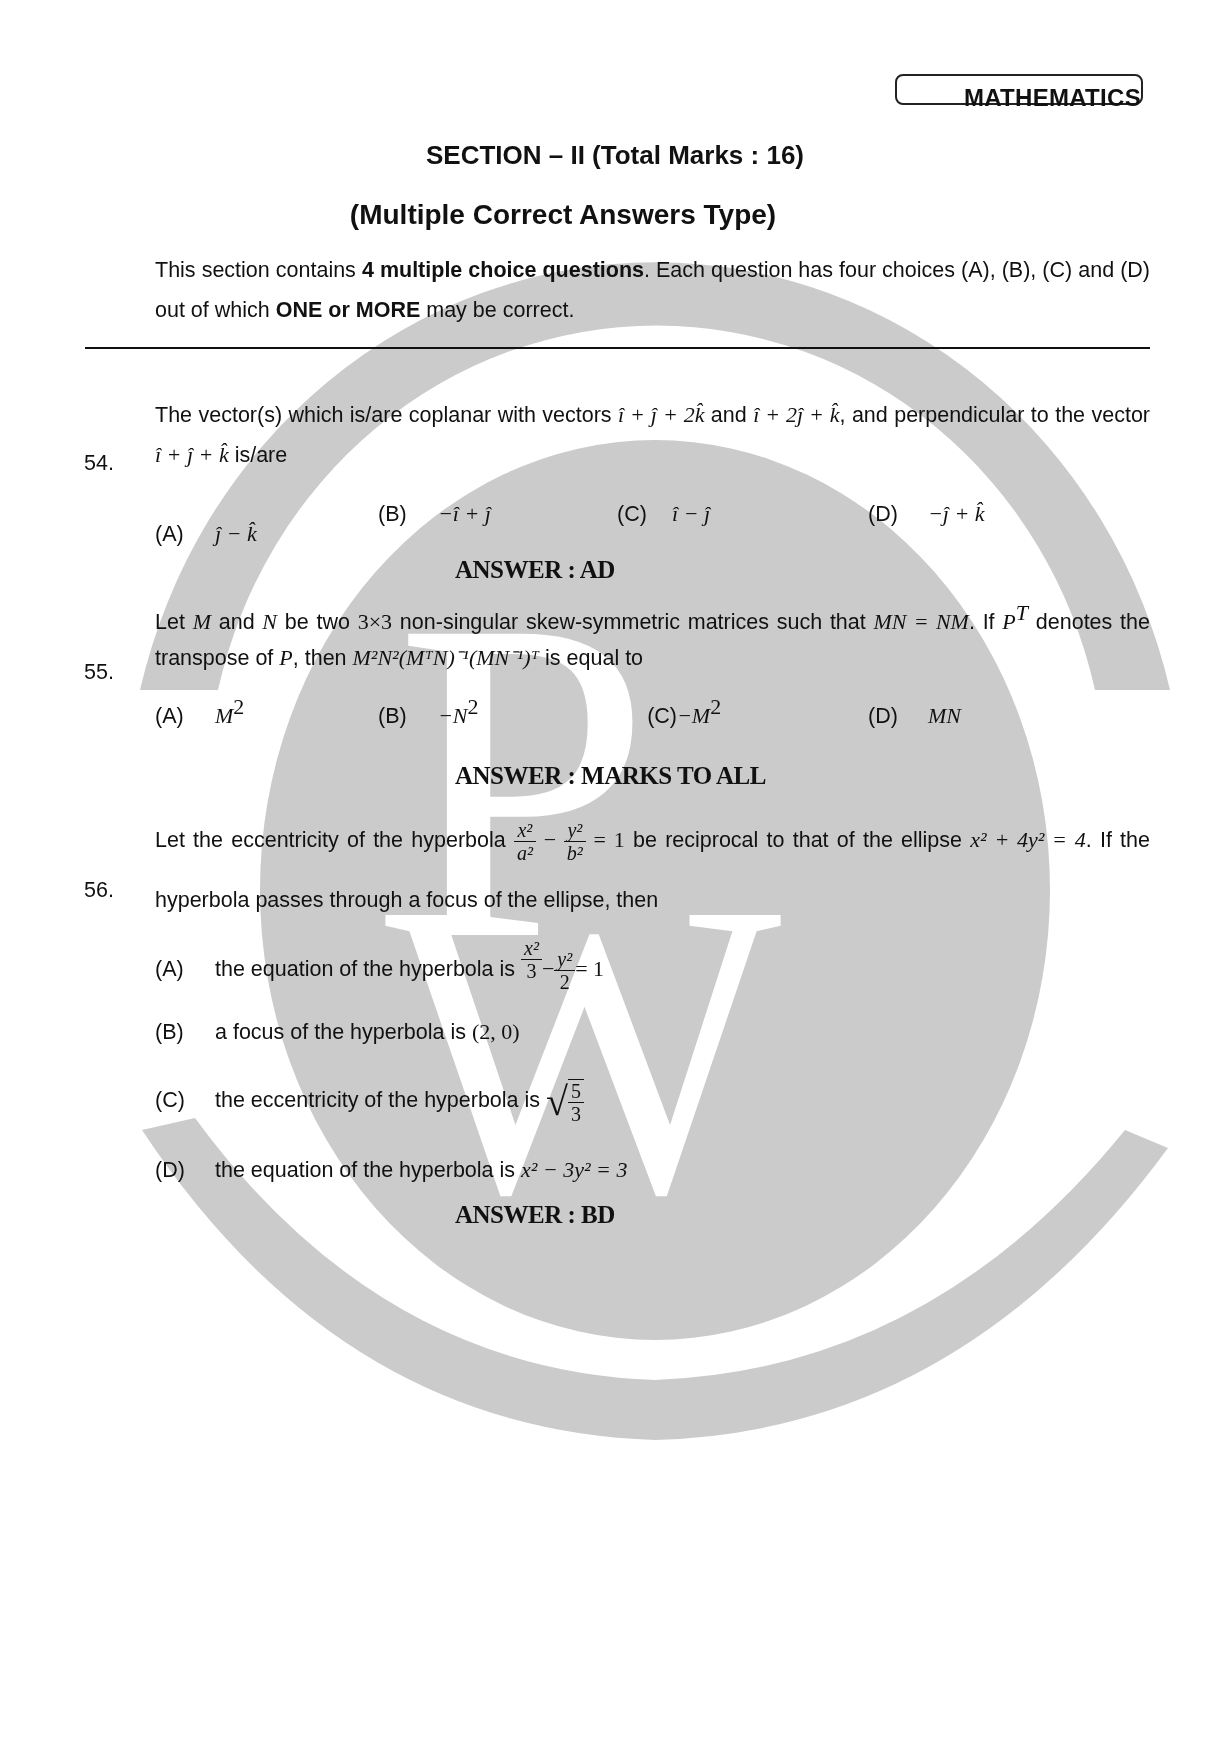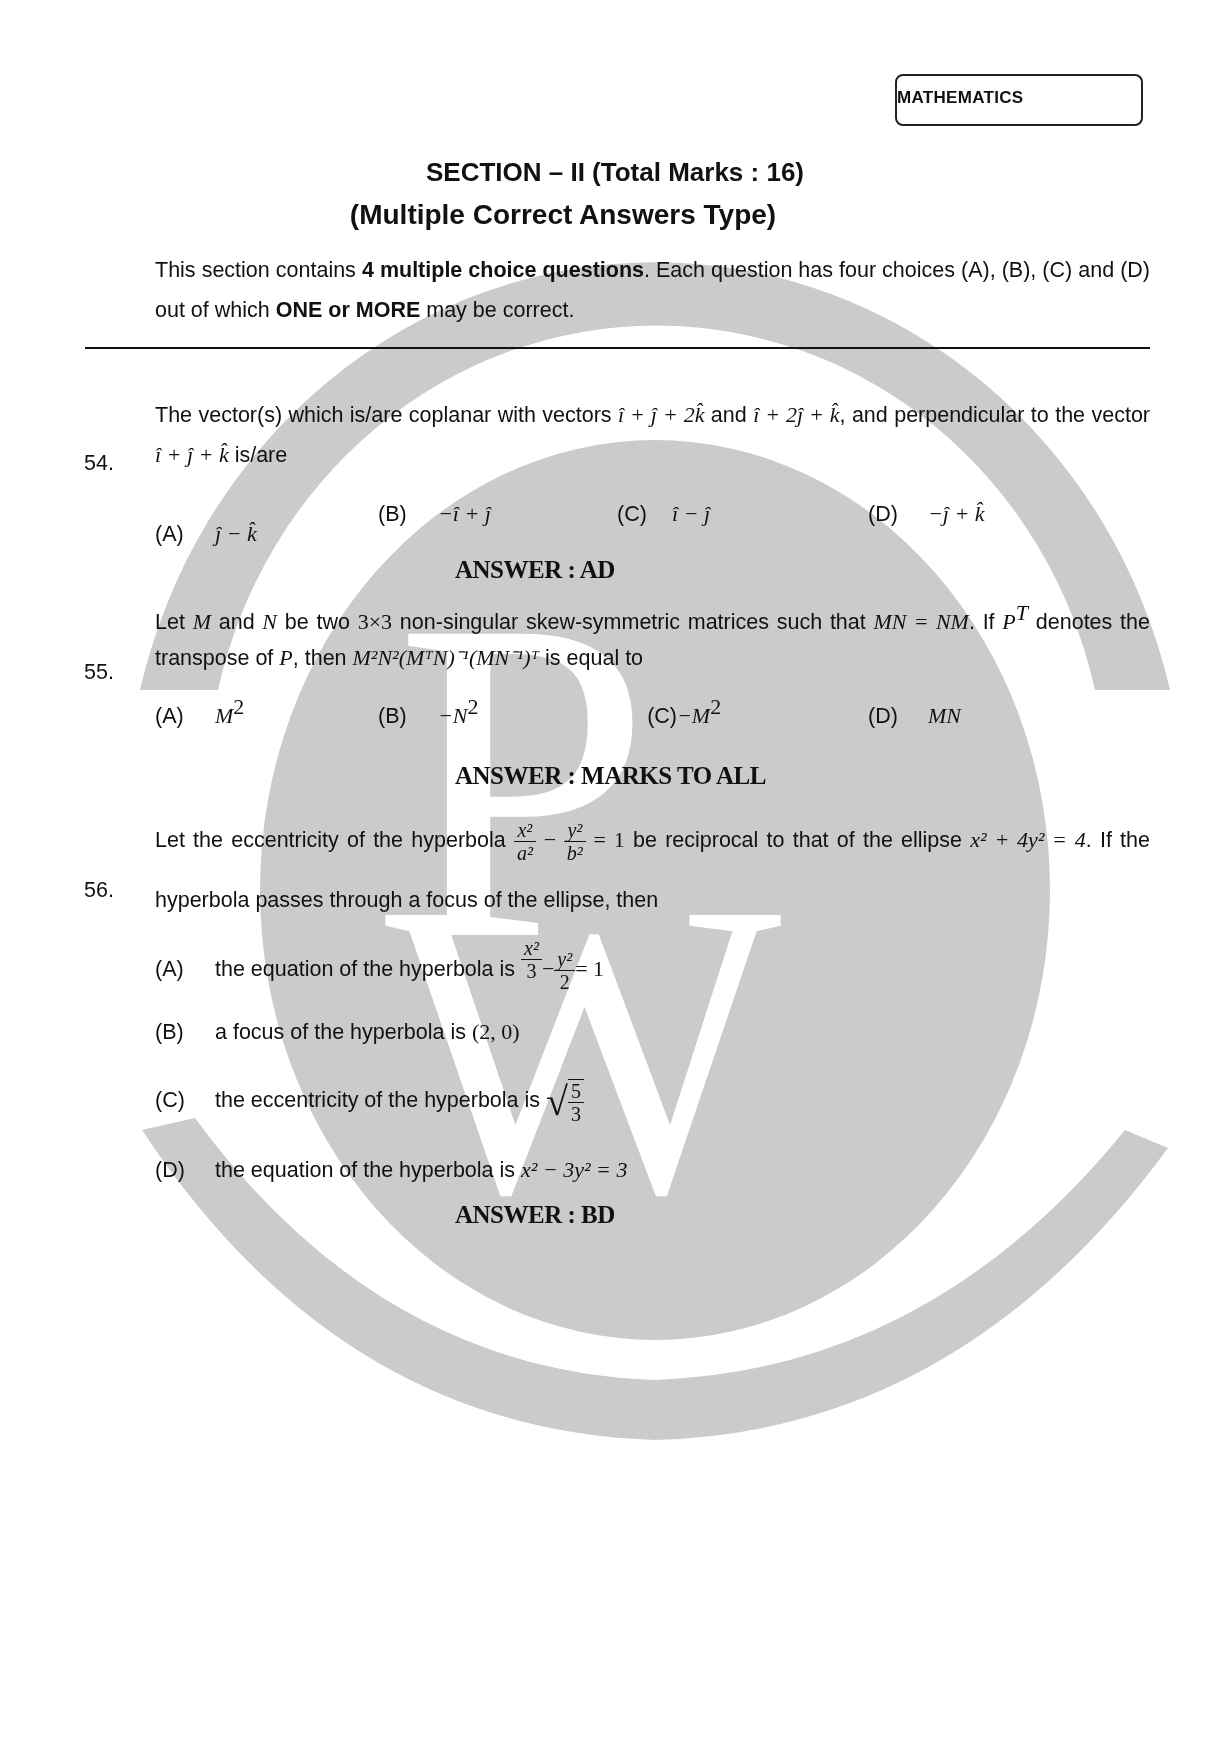--- a/index.html
+++ b/index.html
@@ -1,25 +1,25 @@
 <!DOCTYPE html>
 <html><head>
 <meta charset="utf-8">
 <style>
   html, body { margin: 0; padding: 0; background: #ffffff; }
   body { width: 1230px; height: 1740px; position: relative; overflow: hidden;
          font-family: "Liberation Sans", sans-serif; color: #111; }
   .wm { position: absolute; left: 0; top: 0; width: 1230px; height: 1740px; z-index: 0; pointer-events: none; }
   .content { position: absolute; left: 0; top: 0; width: 1230px; height: 1740px; z-index: 1; }
 
-  .subject-box { position: absolute; left: 895px; top: 74px; width: 248px; height: 52px;
+  .subject-box { position: absolute; left: 895px; top: 74px; width: 248px; height: 31px;
                  border: 2px solid #222; border-radius: 8px; box-sizing: border-box;
-                 font-weight: bold; font-size: 17px; text-align: left; line-height: 44px; letter-spacing: 0.3px; }
+                 font-weight: bold; font-size: 24px; text-align: right; line-height: 44px; letter-spacing: 0.3px; }
 
-  .section-title { position: absolute; left: 0; width: 1230px; top: 157px; text-align: center;
+  .section-title { position: absolute; left: 0; width: 1230px; top: 140px; text-align: center;
                    font-size: 26px; font-weight: bold; }
   .section-sub { position: absolute; left: 0; width: 1126px; top: 199px; text-align: center;
                  font-size: 28px; font-weight: bold; }
   .instructions { position: absolute; left: 155px; width: 995px; top: 250px; font-size: 21.5px;
                   line-height: 40px; text-align: justify; }
   .instructions b { font-weight: bold; }
   .rule { position: absolute; left: 85px; width: 1065px; top: 347px; height: 0; border-top: 2px solid #111; }
 
   .qnum { position: absolute; left: 84px; font-size: 21.5px; margin-top: 48px; }
   .qtext { position: absolute; left: 155px; width: 995px; font-size: 21.5px; line-height: 40px; text-align: justify; }

